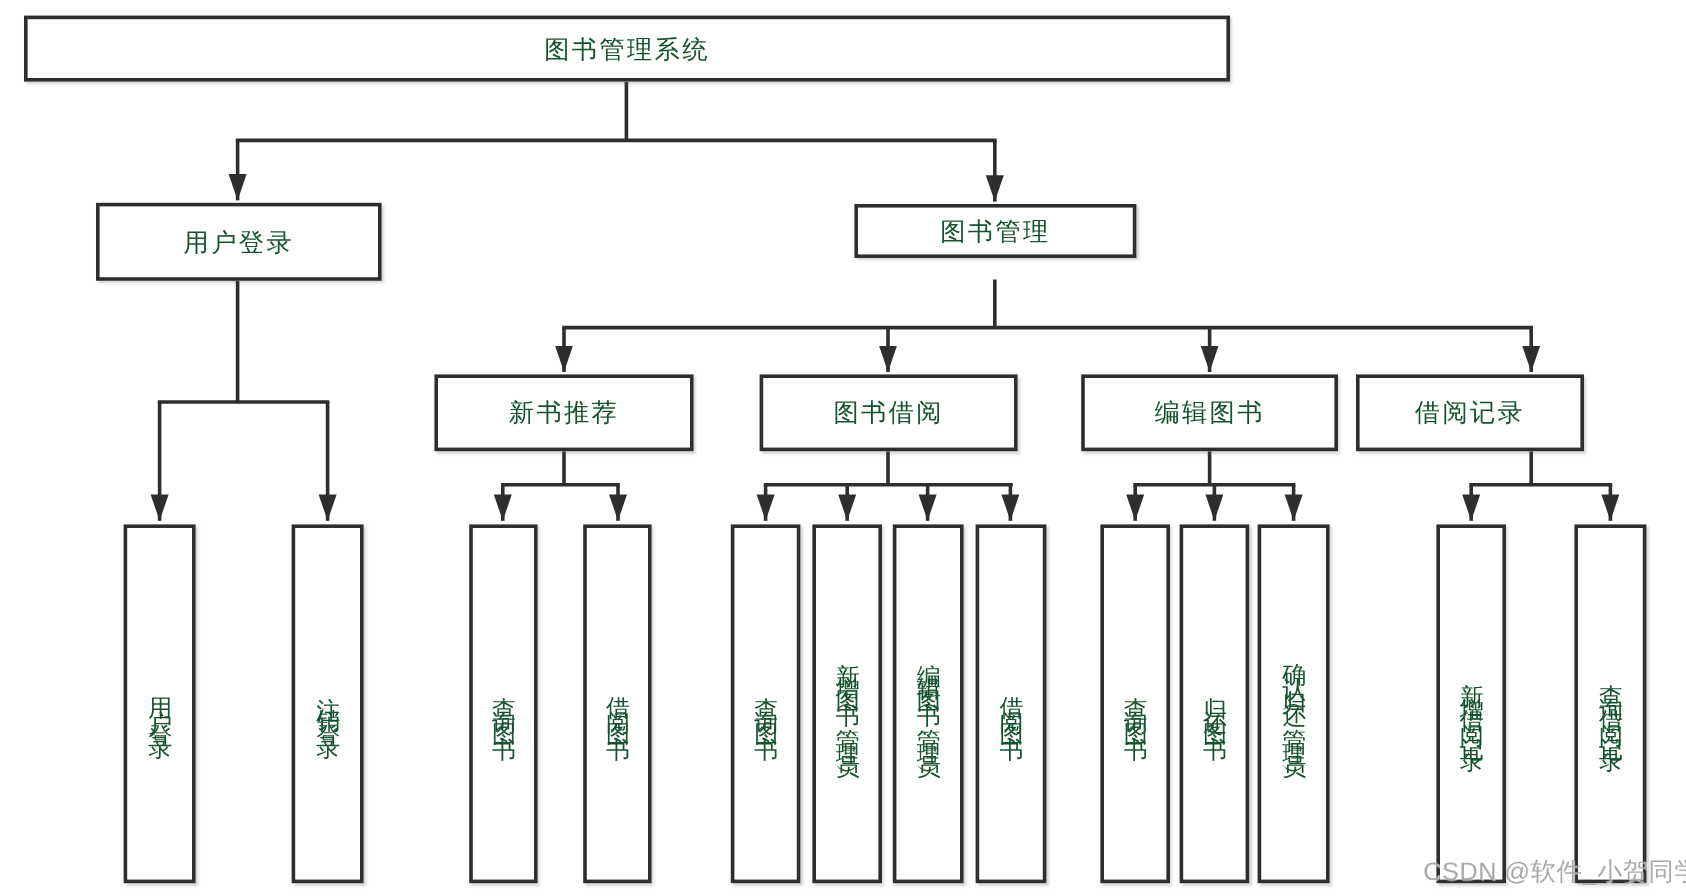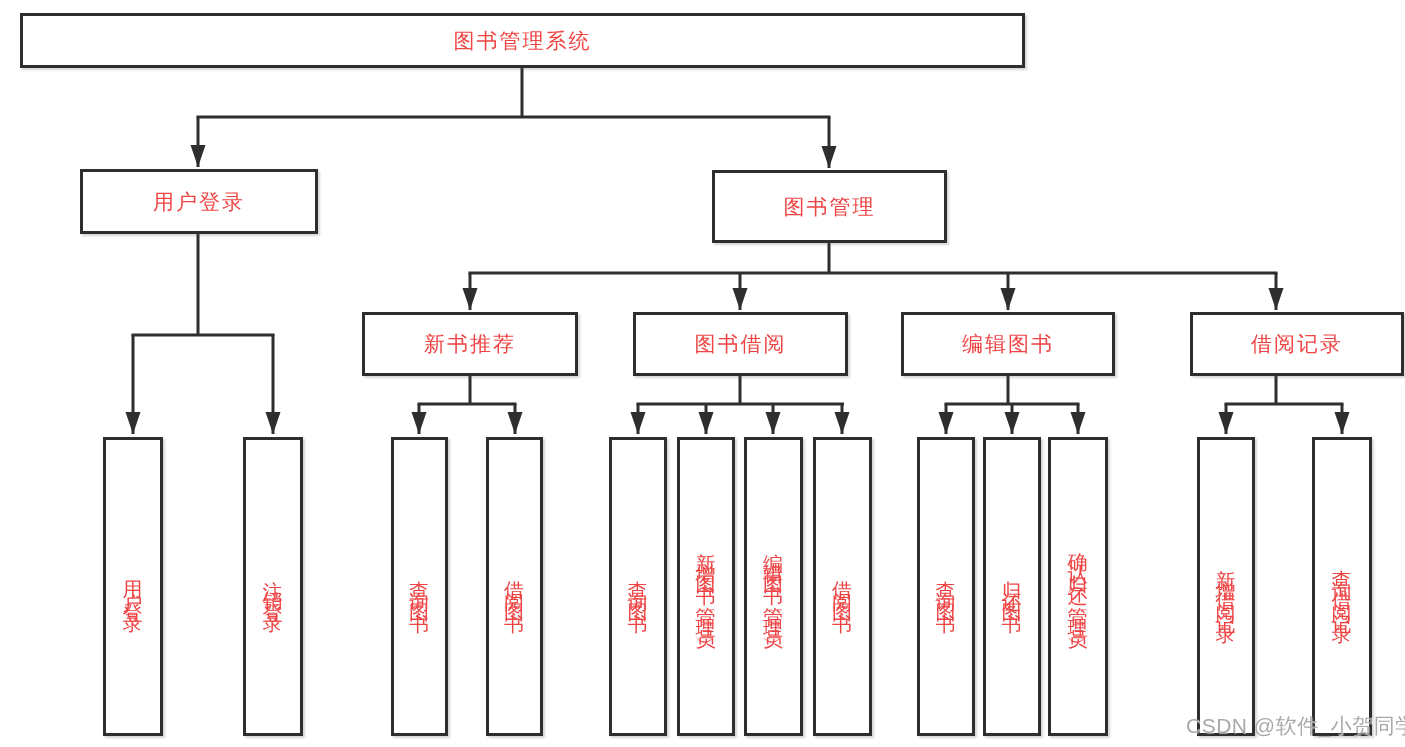--- a/index.html
+++ b/index.html
@@ -22,41 +22,41 @@
     box-sizing: border-box;
     background: #ffffff;
     border: 3px solid #2e2e2e;
     display: flex;
     align-items: center;
     justify-content: center;
     z-index: 2;
     box-shadow: 2px 2px 2px rgba(90,90,90,0.25);
   }
   .box span {
-    color: #ef4444;
+    color: #14532d;
     font-size: 21px;
     letter-spacing: 2px;
     white-space: nowrap;
   }
   .leaf span {
     writing-mode: vertical-rl;
     text-orientation: mixed;
     font-size: 20px;
     line-height: 1;
     letter-spacing: 11px;
     white-space: nowrap;
   }
   
   .n-root  { left: 20px;   top: 13px;  width: 1005px; height: 55px; }
   .n-user  { left: 80px;   top: 169px; width: 238px;  height: 65px; }
-  .n-mgmt  { left: 712px;  top: 170px; width: 235px;  height: 73px; }
+  .n-mgmt  { left: 712px;  top: 170px; width: 235px;  height: 45px; }
   .n-nb    { left: 362px;  top: 312px; width: 216px;  height: 64px; }
   .n-bb    { left: 633px;  top: 312px; width: 215px;  height: 64px; }
   .n-cb    { left: 901px;  top: 312px; width: 214px;  height: 64px; }
-  .n-br    { left: 1190px; top: 312px; width: 214px;  height: 64px; }
+  .n-br    { left: 1130px; top: 312px; width: 190px;  height: 64px; }
   .leaf    { top: 437px; height: 299px; }
   .l-ul1 { left: 103px;  width: 60px; }
   .l-ul2 { left: 243px;  width: 60px; }
   .l-nb1 { left: 391px;  width: 57px; }
   .l-nb2 { left: 486px;  width: 57px; }
   .l-bb1 { left: 609px;  width: 58px; }
   .l-bb2 { left: 677px;  width: 58px; }
   .l-bb3 { left: 744px;  width: 59px; }
   .l-bb4 { left: 813px;  width: 59px; }
   .l-cb1 { left: 917px;  width: 58px; }

